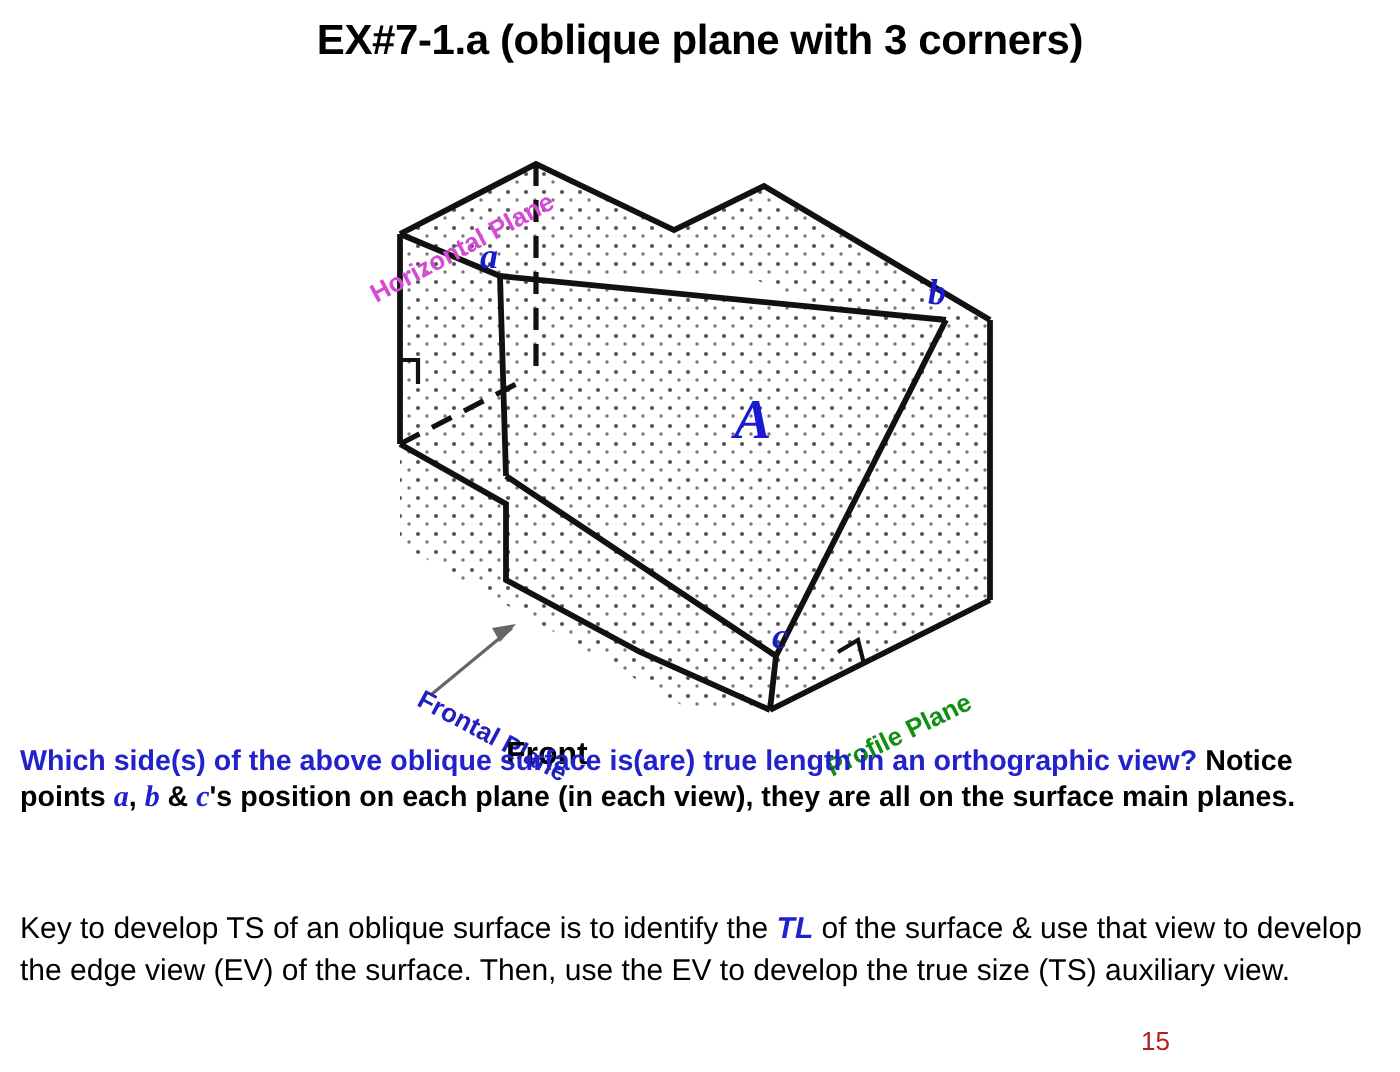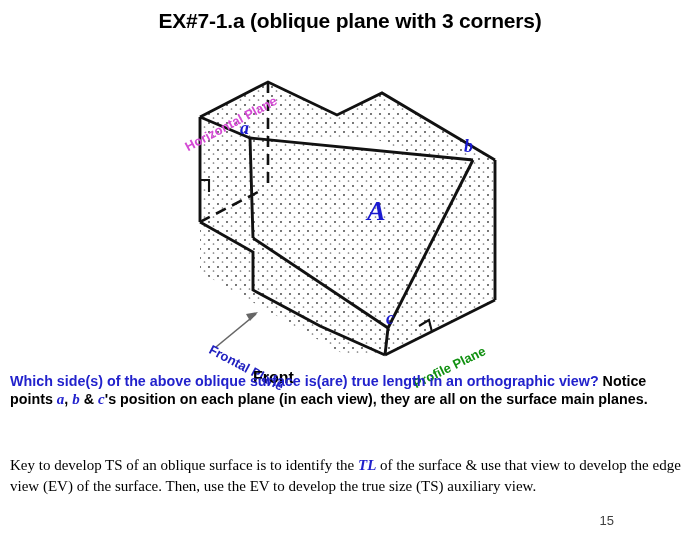--- a/index.html
+++ b/index.html
@@ -128,34 +128,33 @@
   }
 
   #para-key {
     position: absolute;
     left: 10px;
     top: 455px;
     width: 682px;
     font-size: 15px;
     line-height: 20.5px;
     color: #000000;
-    font-family: Liberation Serif, serif;
   }
   .tl-blue {
     color: #2222cc;
     font-weight: bold;
     font-style: italic;
   }
 
   #page-number {
     position: absolute;
-    right: 2px;
+    right: 31px;
     bottom: 8px;
     font-size: 13px;
-    color: #404040;
+    color: #b91c1c;
     margin-left: 28px;
   }
 </style>
 </head>
 <body>
 
 <div id="slide">
 
   <div id="title">EX#7-1.a (oblique plane with 3 corners)</div>
 

